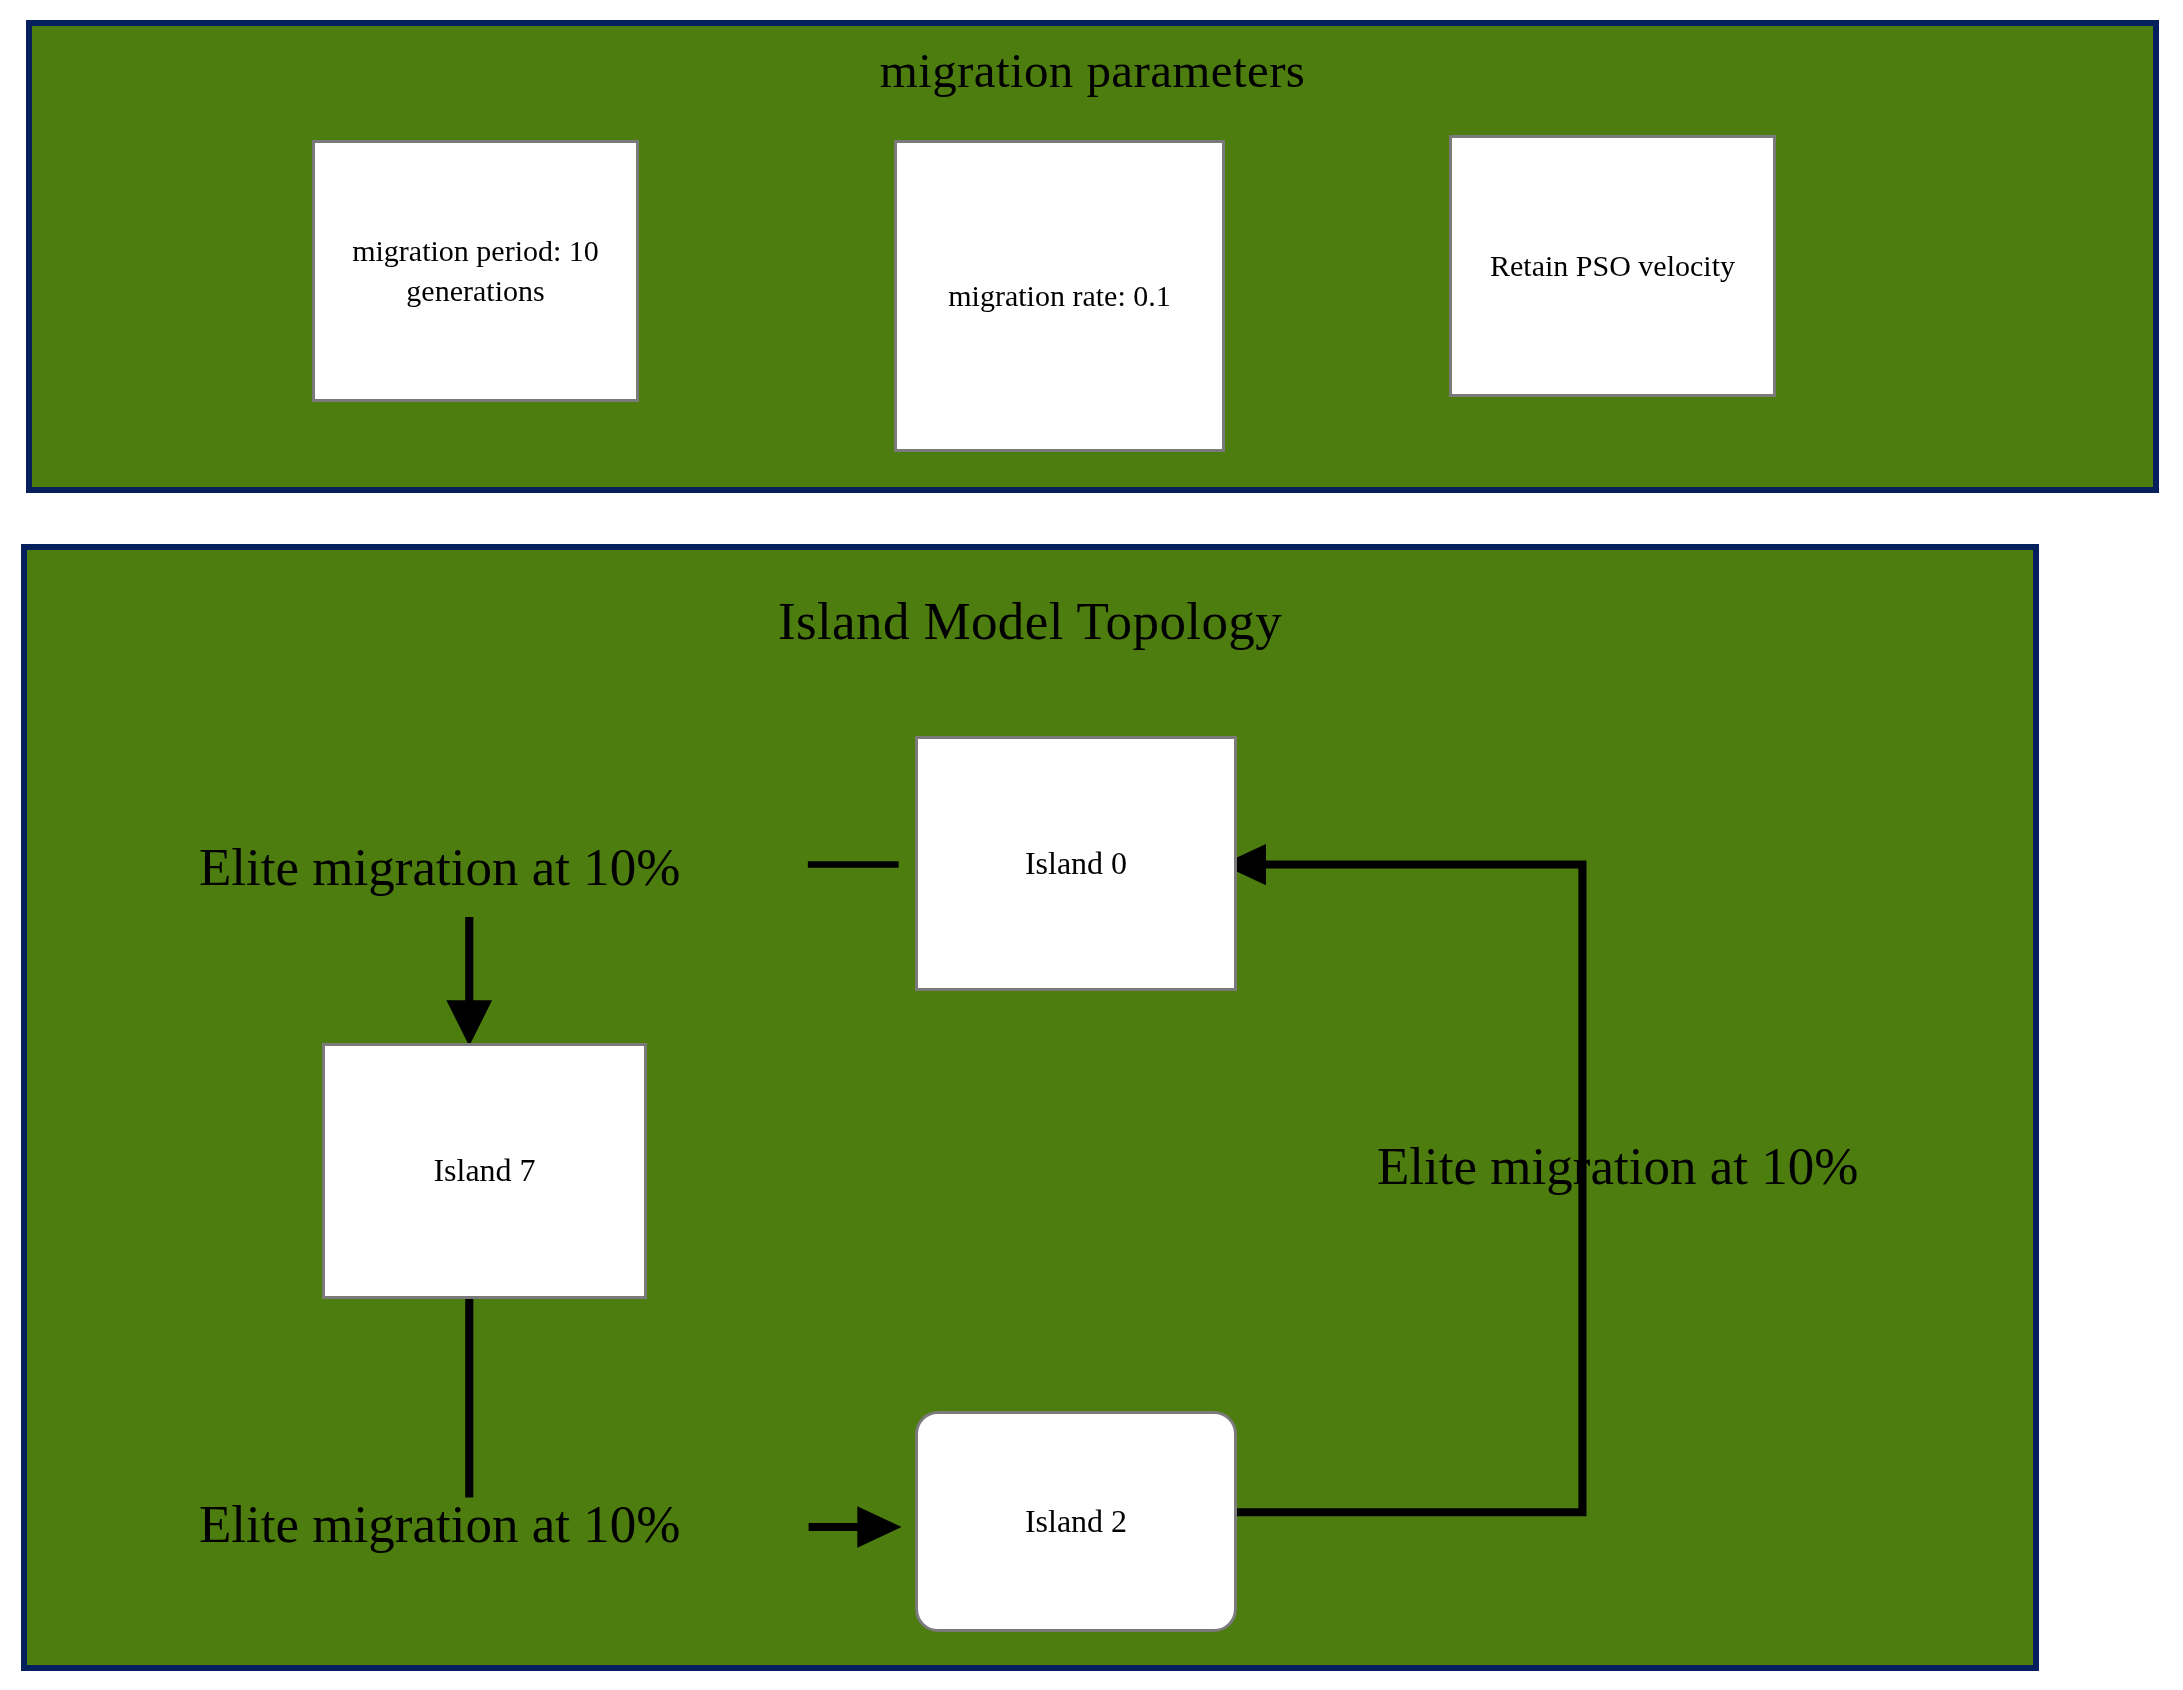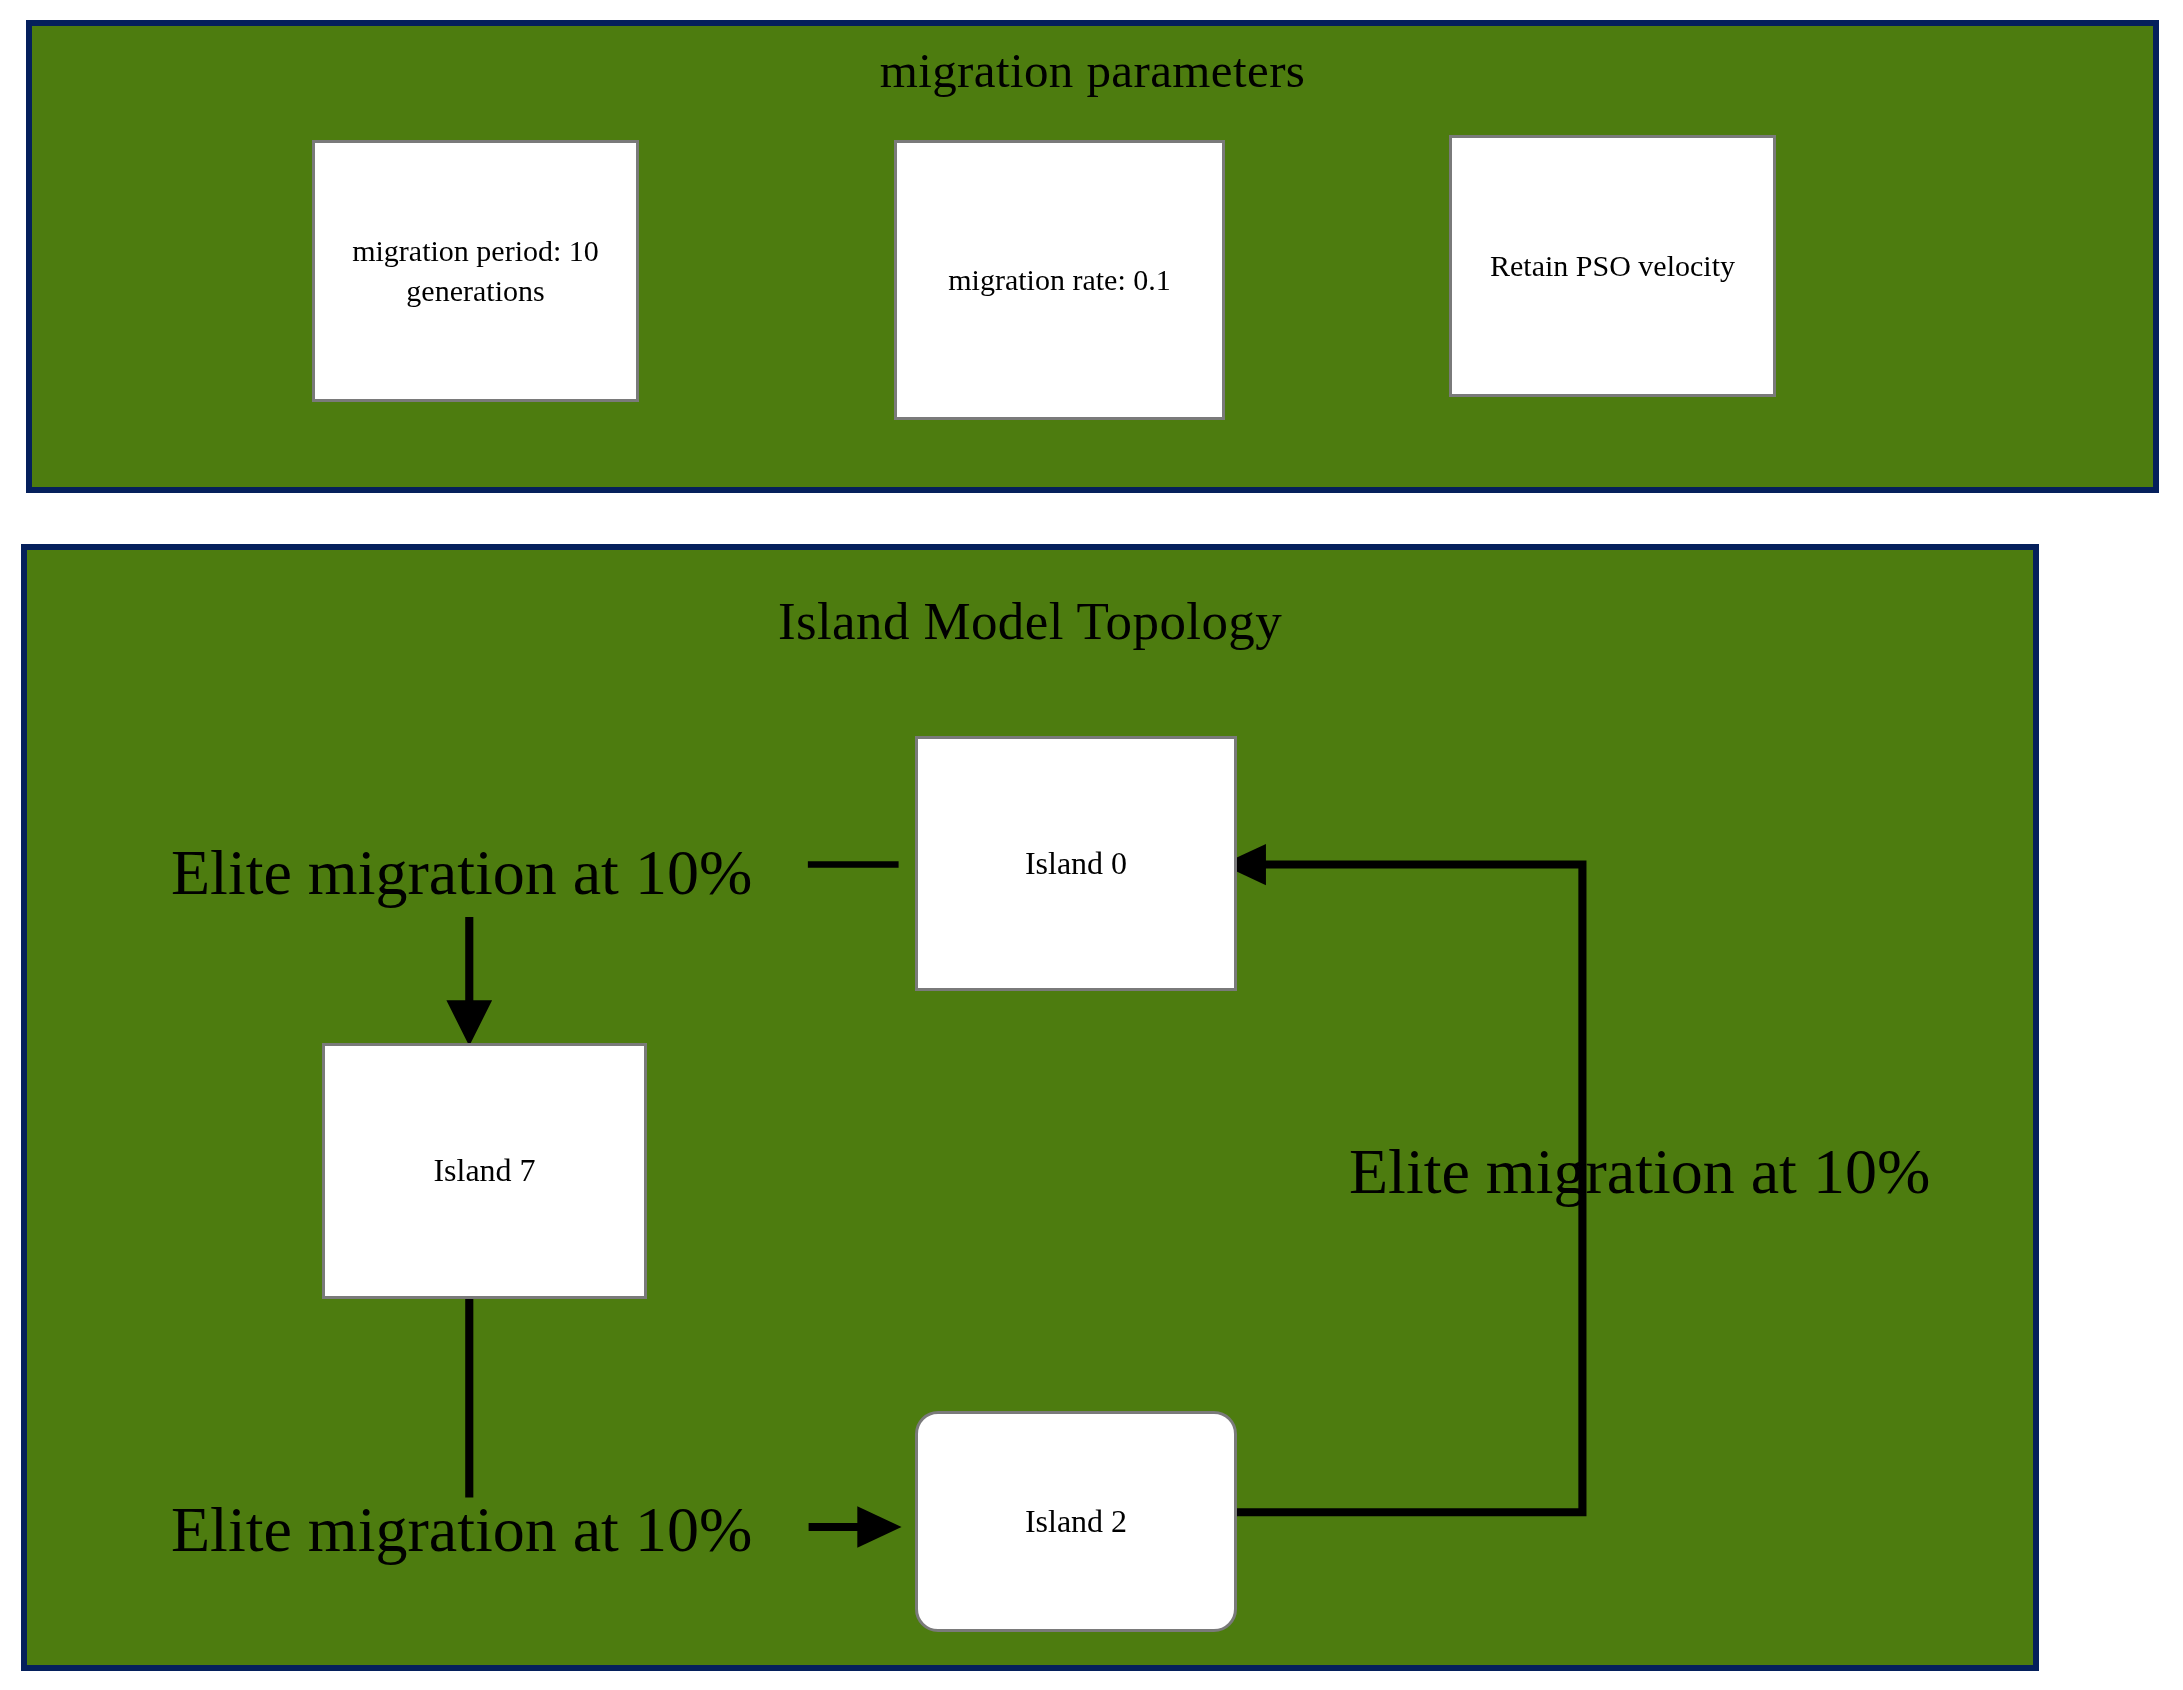--- a/index.html
+++ b/index.html
@@ -12,29 +12,29 @@
 
   .panel-title{position:absolute;width:100%;text-align:center;font-weight:400;}
   #params-title{top:16px;left:0;font-size:49px;letter-spacing:0.4px;}
   #topology-title{top:41px;left:0;font-size:53px;letter-spacing:0.4px;}
 
   .gbox{position:absolute;border:3.7px solid #7a7a7a;background:#ffffff;box-sizing:border-box;
         display:flex;align-items:center;justify-content:center;text-align:center;line-height:1.35;}
 
   .param-box{font-size:30px;}
   #param-box-0{left:280px;top:114px;width:327px;height:262px;}
-  #param-box-1{left:862px;top:114px;width:331px;height:280px;}
+  #param-box-1{left:862px;top:114px;width:331px;height:312px;}
   #param-box-2{left:1417px;top:109px;width:327px;height:262px;}
 
   .island-box{font-size:32px;margin-left:16px;}
   #island-box-0{left:899px;top:736px;width:322px;height:255px;}
   #island-box-1{left:306px;top:1043px;width:325px;height:256px;}
   #island-box-2{left:899px;top:1411px;width:322px;height:221px;border-radius:23px;}
 
-  .edge-label{position:absolute;font-size:64px;white-space:nowrap;line-height:1;}
+  .edge-label{position:absolute;font-size:53px;white-space:nowrap;line-height:1;margin-left:28px;}
   #label-left-top{left:171px;top:841px;}
   #label-right{left:1349px;top:1140px;}
   #label-bottom{left:171px;top:1498px;}
 
   svg.wires{position:absolute;left:0;top:0;width:2183px;height:1690px;pointer-events:none;}
 </style>
 </head>
 <body>
 
 <div class="panel" id="panel-params">

